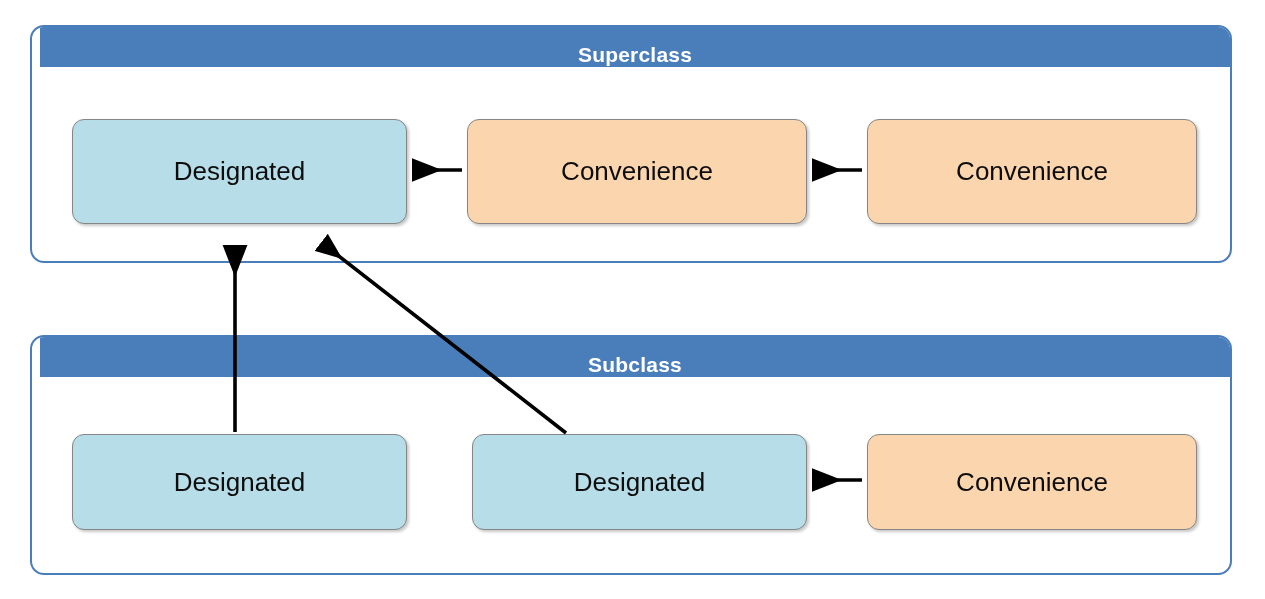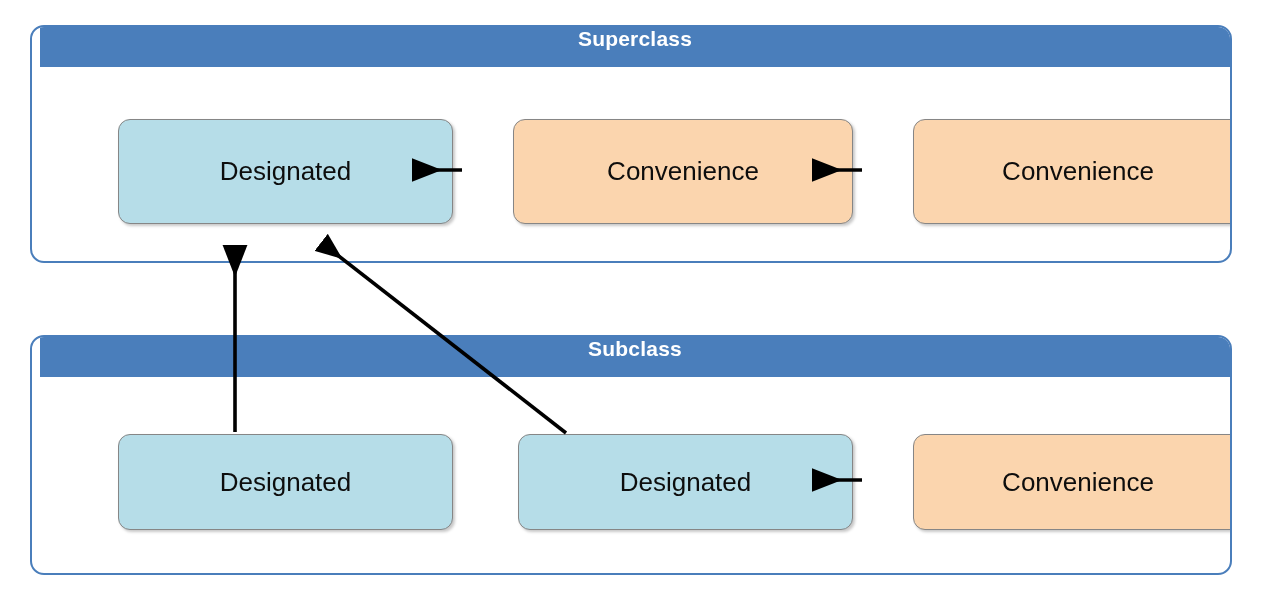--- a/index.html
+++ b/index.html
@@ -32,30 +32,29 @@
     left: 8px;
     top: 0;
     right: 0;
     height: 40px;
     background: #4A7EBB;
     color: #ffffff;
     font-weight: bold;
     font-size: 21px;
     letter-spacing: 0.2px;
     display: flex;
-    align-items: flex-start;
+    align-items: flex-end;
     justify-content: center;
   }
   .panel-body {
     position: absolute;
     left: 0;
     right: 0;
     top: 40px;
     bottom: 0;
-    margin-left: 46px;
   }
 
   
   .node {
     position: absolute;
     box-sizing: border-box;
     border: 1.5px solid #868686;
     border-radius: 12px;
     display: flex;
     align-items: center;

